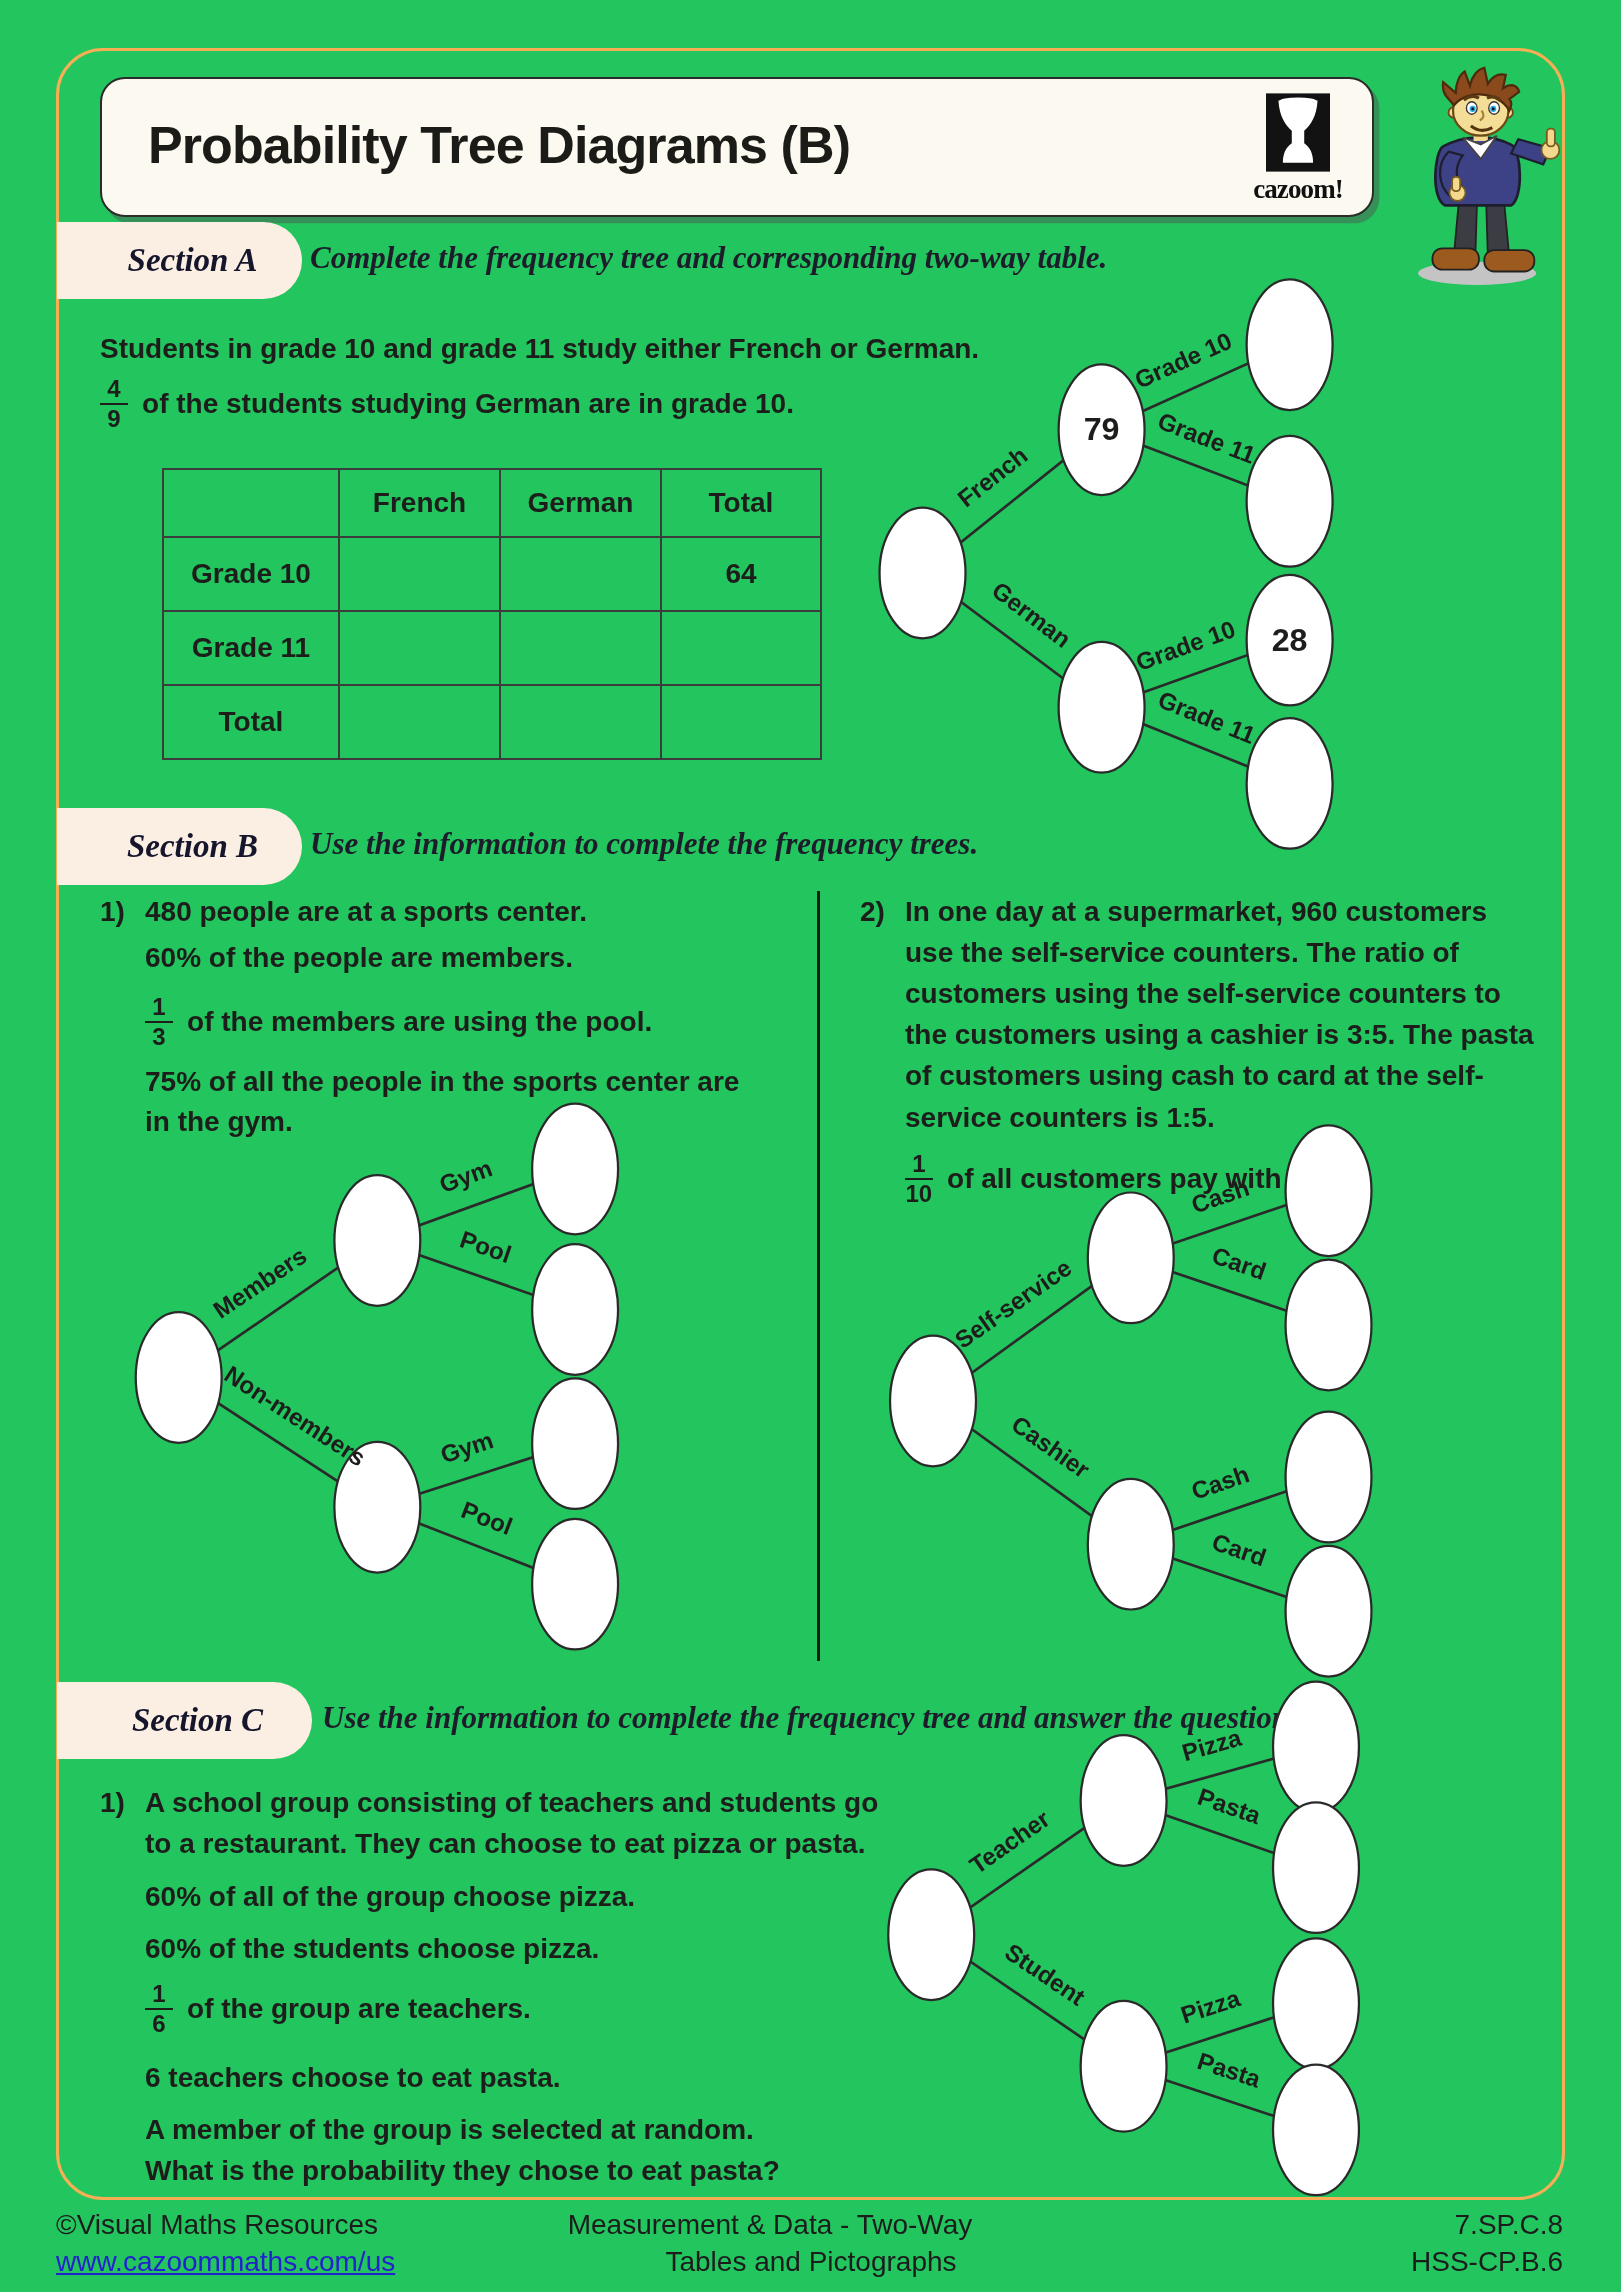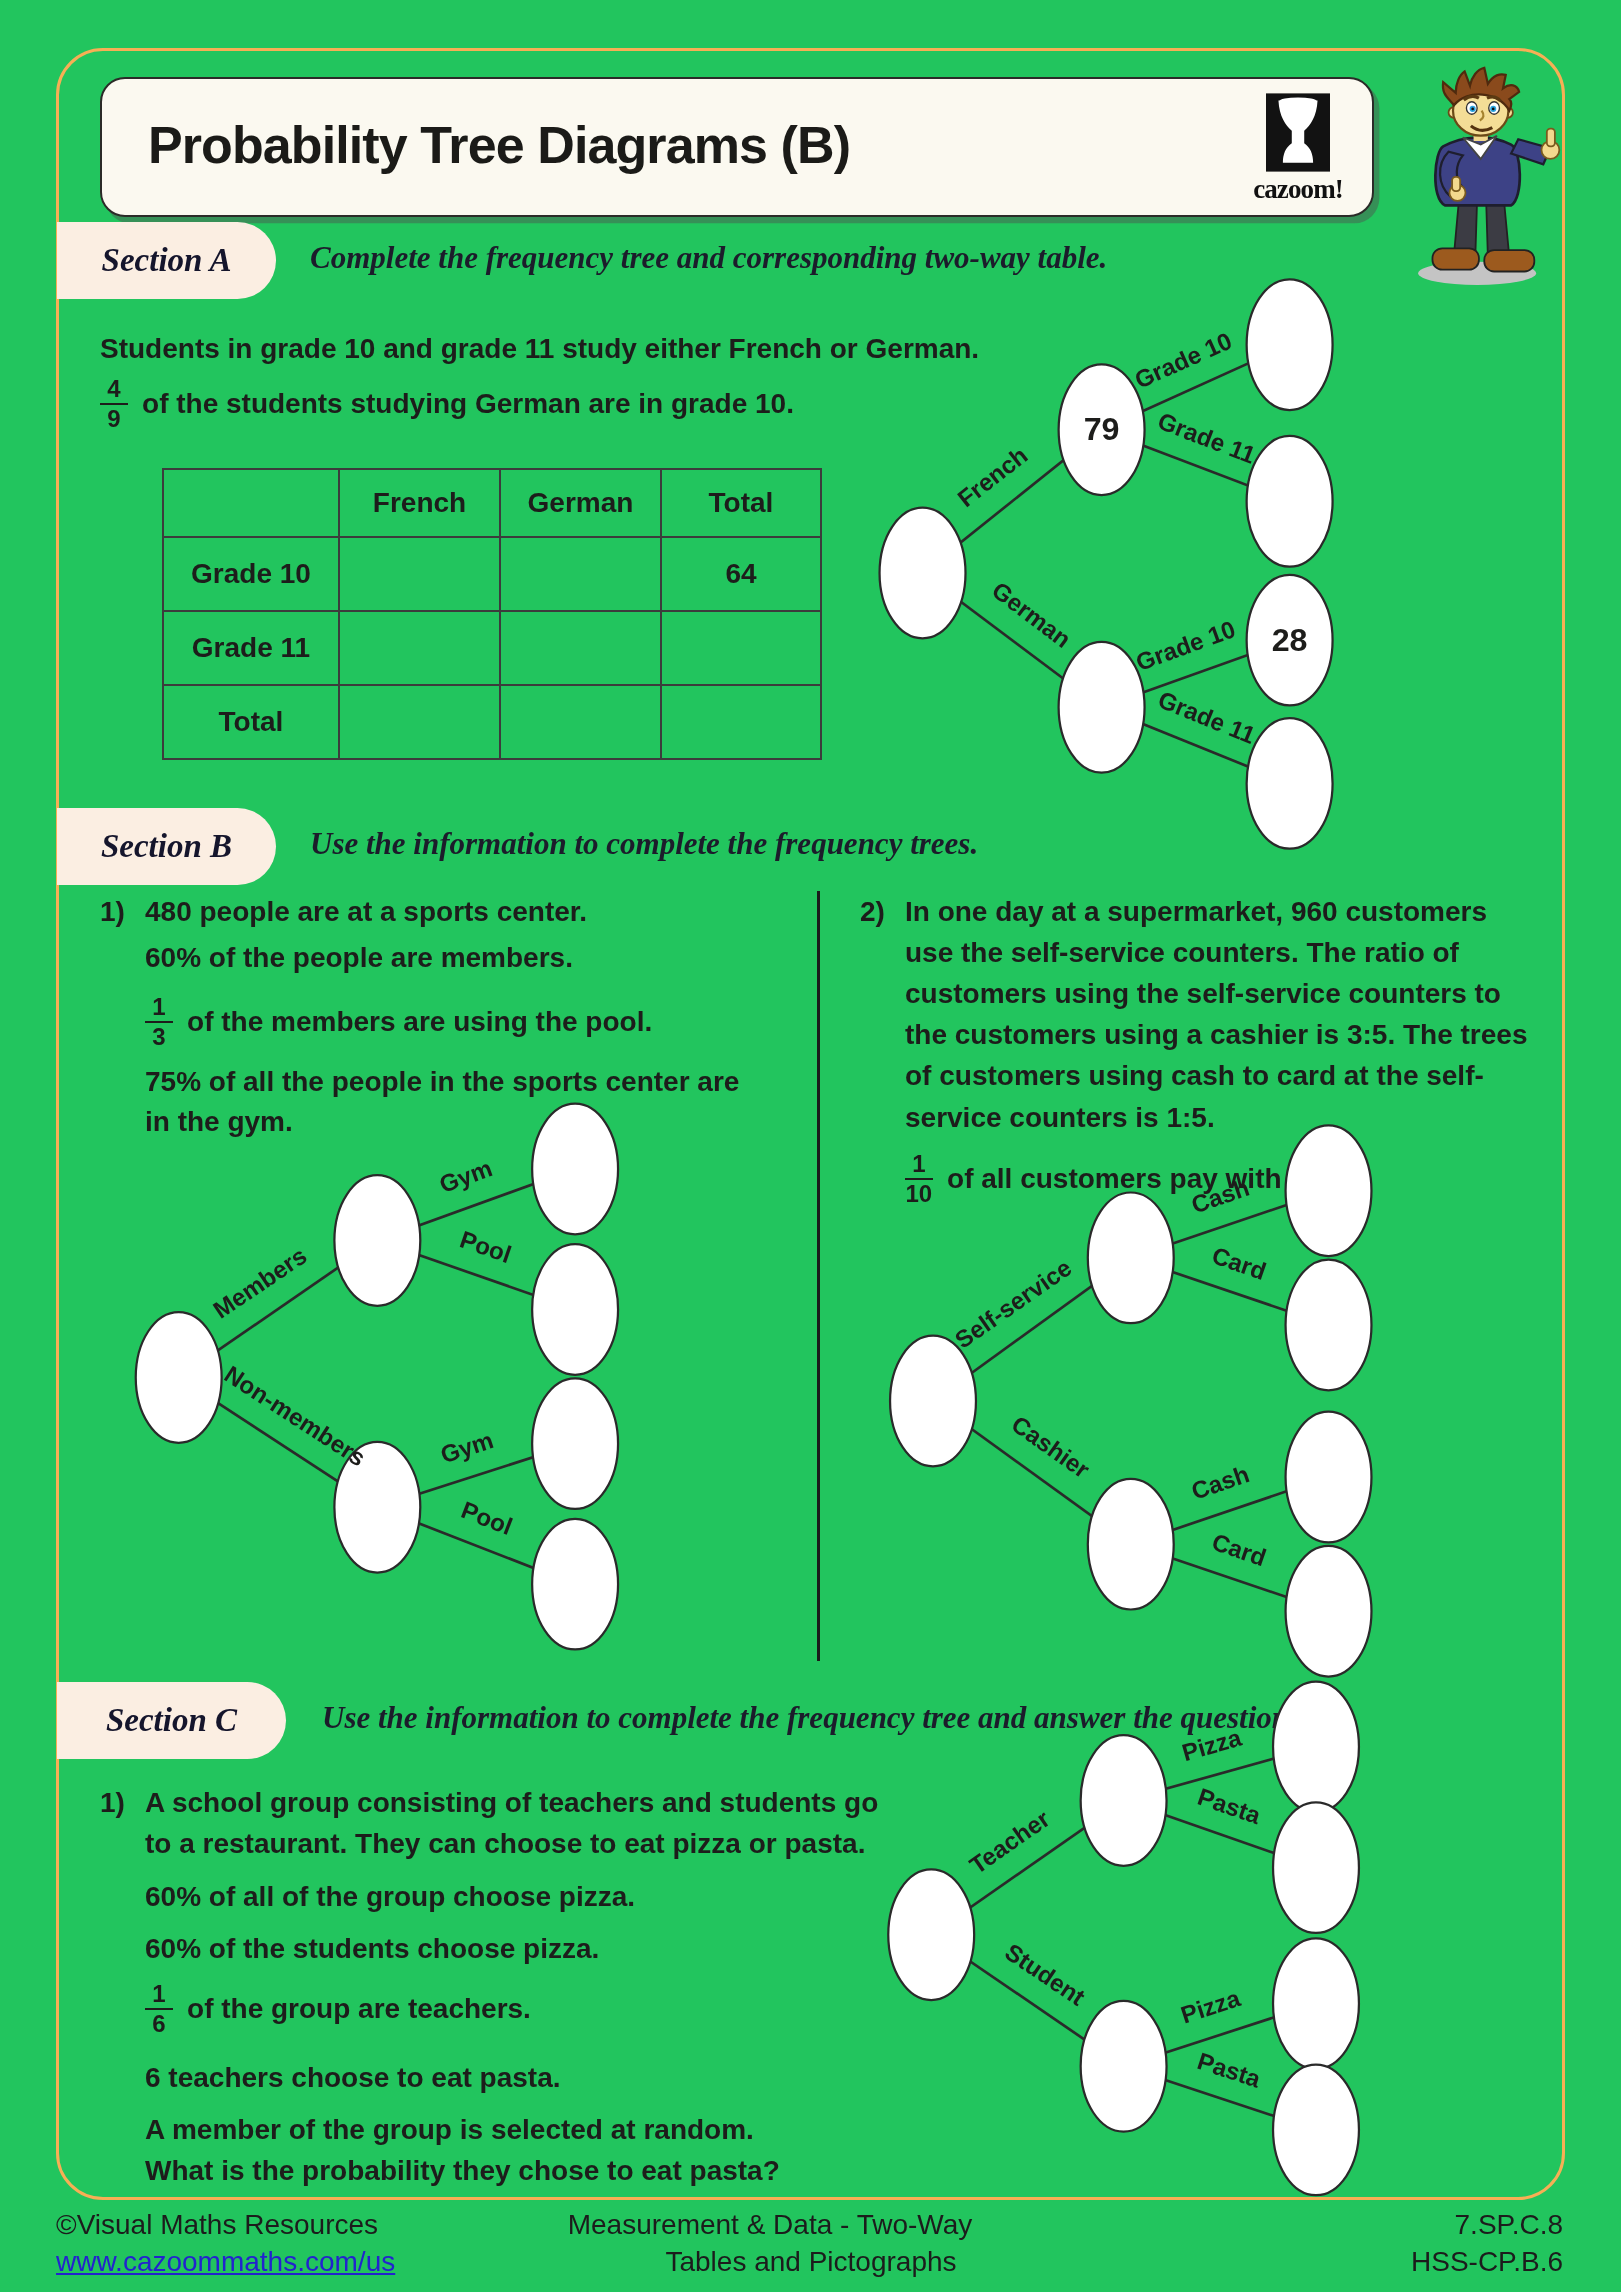--- a/index.html
+++ b/index.html
@@ -12,21 +12,21 @@
   .title-box{left:100px;top:77px;width:1270px;height:136px;background:#FBF9F0;border:2.7px solid #2b2b28;
              border-radius:25px;box-shadow:5.4px 6.3px 0 rgba(80,80,80,0.45);}
   .title-text{left:148px;top:77px;height:136px;line-height:136px;font-size:52px;font-weight:800;
               letter-spacing:-0.9px;color:#1b1b18;}
   .logo-wrap{left:1231px;top:93px;width:134px;text-align:center;}
   .logo-square{display:block;margin:0 auto;}
   .logo-text{font-family:"Liberation Serif",serif;font-weight:700;font-size:27px;color:#111;margin-top:1.8px;letter-spacing:-0.9px;}
   
   .pill{background:#FBEEE2;border-radius:0 39px 39px 0;height:77px;display:flex;align-items:center;
         justify-content:center;font-family:"Liberation Serif",serif;font-style:italic;font-weight:700;
-        font-size:33px;color:#15152c;}
+        font-size:33px;color:#15152c;padding-left:26px;}
   .instruction{font-family:"Liberation Serif",serif;font-style:italic;font-weight:600;font-size:31px;color:#1c1c2b;}
   
   .ptext{font-size:28px;font-weight:700;color:#1d1d1b;white-space:nowrap;}
   .pnum{font-size:28px;font-weight:700;}
   .fracline{display:flex;align-items:center;}
   .frac{display:inline-flex;flex-direction:column;align-items:center;font-size:24px;font-weight:700;
         line-height:1.05;margin-right:14.3px;}
   .fnum{padding:0 7.2px 1.8px 7.2px;border-bottom:2.7px solid #1d1d1b;}
   .fden{padding-top:1.8px;}
   
@@ -209,21 +209,21 @@
       <text x="540" y="1401" transform="rotate(19 540 1401)">Pool</text>
       <text x="525" y="1625" transform="rotate(-18 525 1625)">Gym</text>
       <text x="541" y="1704" transform="rotate(21 541 1704)">Pool</text>
     </g>
   </svg>
 
   <div class="abs pnum" style="left:860px;top:896px;">2)</div>
   <div class="abs ptext" style="left:905px;top:896px;">In one day at a supermarket, 960 customers</div>
   <div class="abs ptext" style="left:905px;top:937px;">use the self-service counters. The ratio of</div>
   <div class="abs ptext" style="left:905px;top:978px;">customers using the self-service counters to</div>
-  <div class="abs ptext" style="left:905px;top:1019px;">the customers using a cashier is 3:5. The trees</div>
+  <div class="abs ptext" style="left:905px;top:1019px;">the customers using a cashier is 3:5. The pasta</div>
   <div class="abs ptext" style="left:905px;top:1060px;">of customers using cash to card at the self-</div>
   <div class="abs ptext" style="left:905px;top:1102px;">service counters is 1:5.</div>
   <div class="abs fracline" style="left:905px;top:1139px;height:79px;">
     <span class="frac">
       <span class="fnum">1</span>
       <span class="fden">10</span>
     </span>
     <span class="ptext">of all customers pay with cash.</span>
   </div>
 

